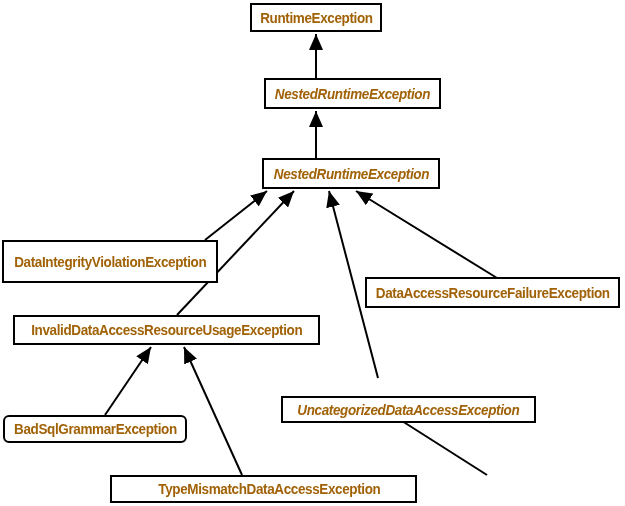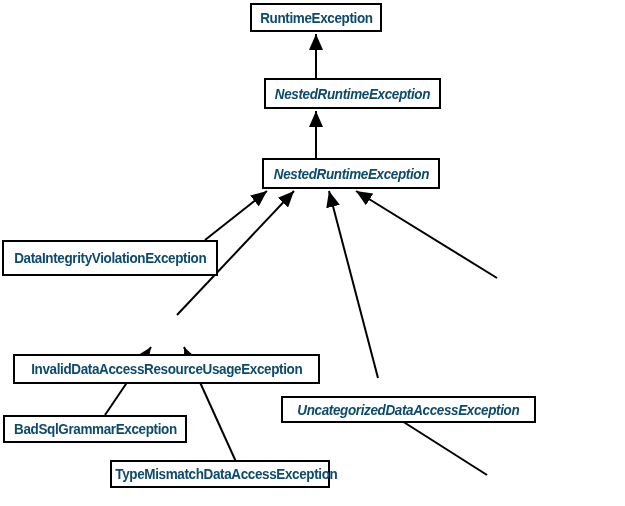--- a/index.html
+++ b/index.html
@@ -23,46 +23,46 @@
     height: 506px;
   }
   .node {
     position: absolute;
     box-sizing: border-box;
     background: #ffffff;
     border: 2px solid #000000;
     display: flex;
     align-items: center;
     justify-content: center;
-    color: #0c4a6e;
+    color: #a16207;
     font-weight: bold;
     font-size: 14.5px;
     letter-spacing: -0.4px;
     white-space: nowrap;
     z-index: 2;
   }
   .node .lbl {
     display: inline-block;
     transform: scaleX(0.93);
     transform-origin: center center;
   }
   .node.abstract {
     font-style: italic;
     margin-left: 36px;
   }
   
   #n-runtime            { left: 250px; top: 3px;   width: 132px; height: 29px; }
   #n-nested1            { left: 228px; top: 78px;  width: 177px; height: 31px; }
   #n-nested2            { left: 226px; top: 158px; width: 178px; height: 31px; }
-  #n-dataintegrity      { left: 2px;   top: 240px; width: 216px; height: 36px; }
+  #n-dataintegrity      { left: 2px;   top: 240px; width: 216px; height: 43px; }
   #n-resourcefailure    { left: 365px; top: 277px; width: 255px; height: 31px; }
-  #n-invalidusage       { left: 13px;  top: 315px; width: 307px; height: 30px; margin-top: 39px; }
+  #n-invalidusage       { left: 13px;  top: 315px; width: 307px; height: 30px; }
   #n-uncatdataaccess    { left: 245px; top: 396px; width: 255px; height: 27px; }
-  #n-badsql             { left: 3px;   top: 415px; width: 184px; height: 28px; }
-  #n-typemismatch       { left: 110px; top: 460px; width: 220px; height: 28px; padding-left: 12px; }
+  #n-badsql             { left: 3px;   top: 415px; width: 184px; height: 28px; border-radius: 6px; }
+  #n-typemismatch       { left: 110px; top: 475px; width: 307px; height: 28px; padding-left: 12px; }
   #n-uncatsql           { left: 387px; top: 475px; width: 198px; height: 28px; }
 </style>
 </head>
 <body>
 
 <div class="canvas">
 
   <svg class="arrows" width="625" height="506" viewBox="0 0 625 506" xmlns="http://www.w3.org/2000/svg">
     <defs>
       <marker id="arrowhead" viewBox="0 0 8 7" refX="8" refY="3.5" markerWidth="8" markerHeight="7" orient="auto">
@@ -91,20 +91,23 @@
   </div>
 
   <div class="node abstract" id="n-nested2">
     <span class="lbl">NestedRuntimeException</span>
   </div>
 
   <div class="node" id="n-dataintegrity">
     <span class="lbl">DataIntegrityViolationException</span>
   </div>
 
+  <div class="node" id="n-resourcefailure">
+    <span class="lbl">DataAccessResourceFailureException</span>
+  </div>
 
   <div class="node" id="n-invalidusage">
     <span class="lbl">InvalidDataAccessResourceUsageException</span>
   </div>
 
   <div class="node abstract" id="n-uncatdataaccess">
     <span class="lbl">UncategorizedDataAccessException</span>
   </div>
 
   <div class="node" id="n-badsql">

